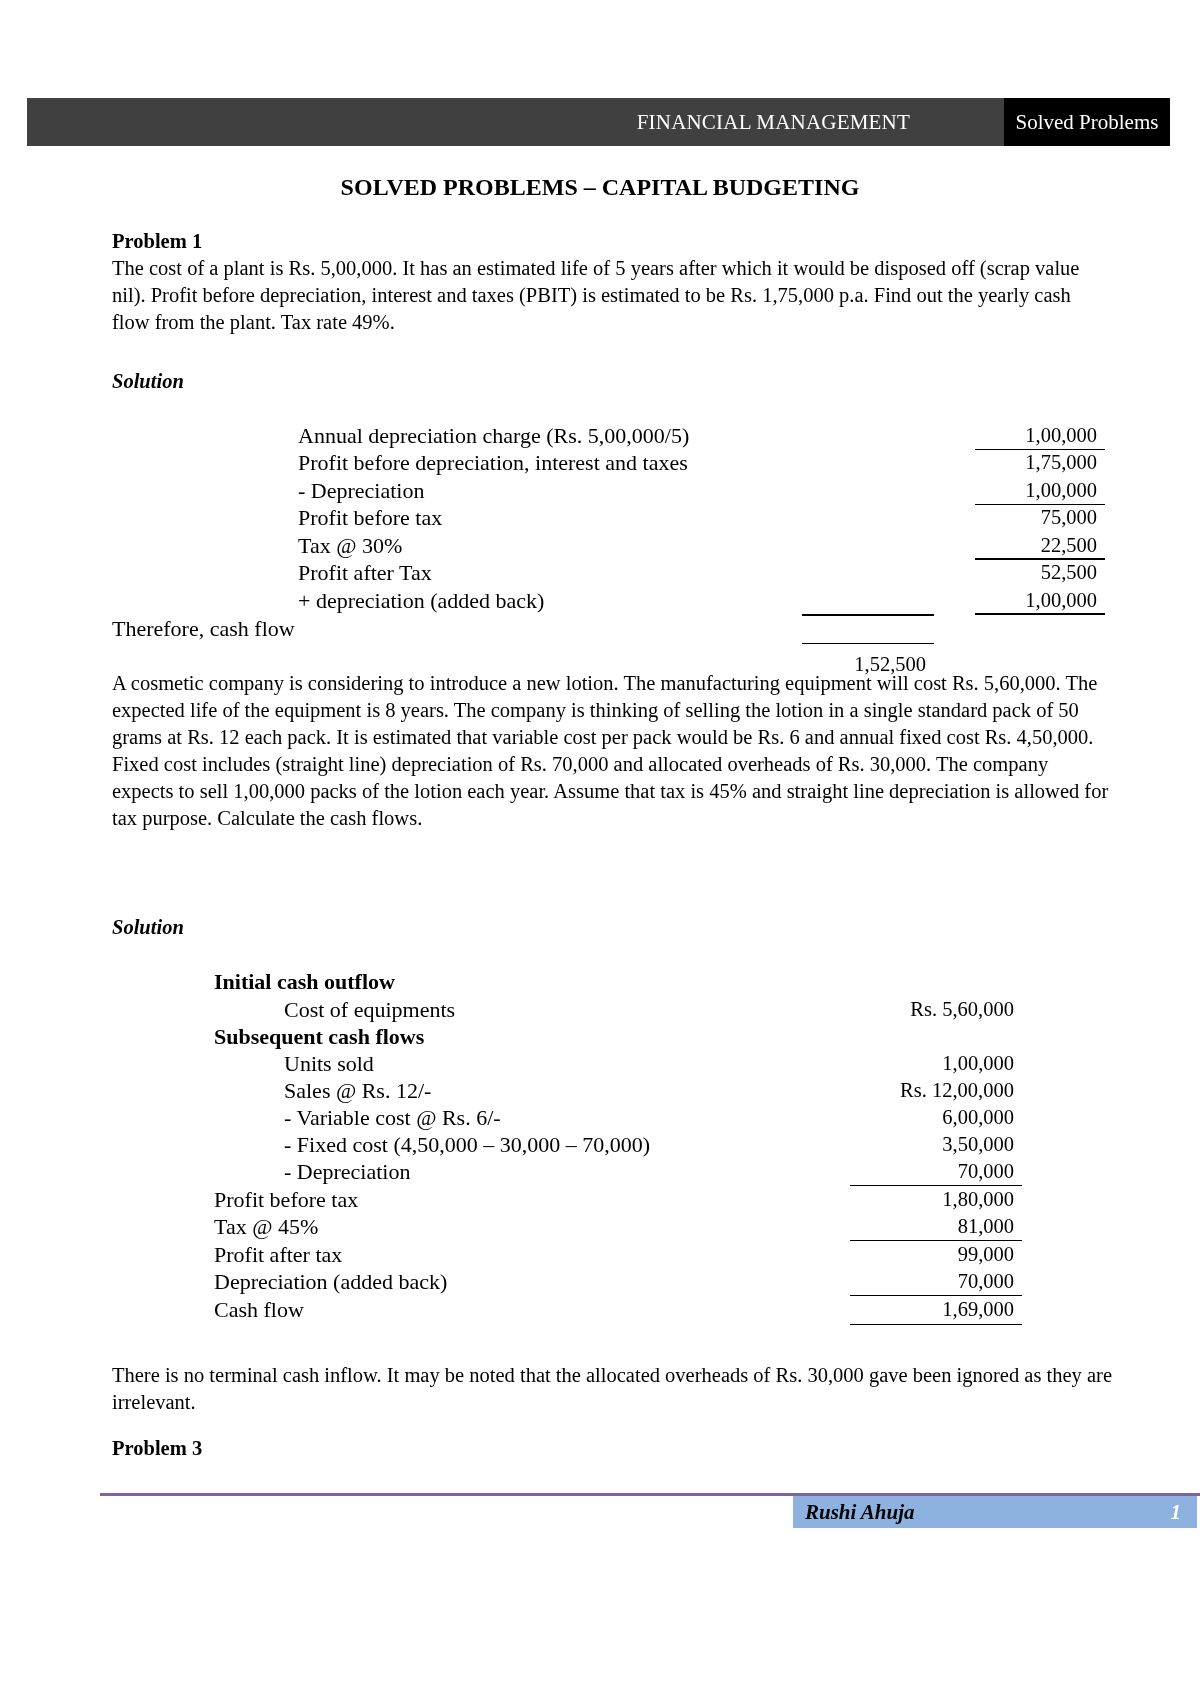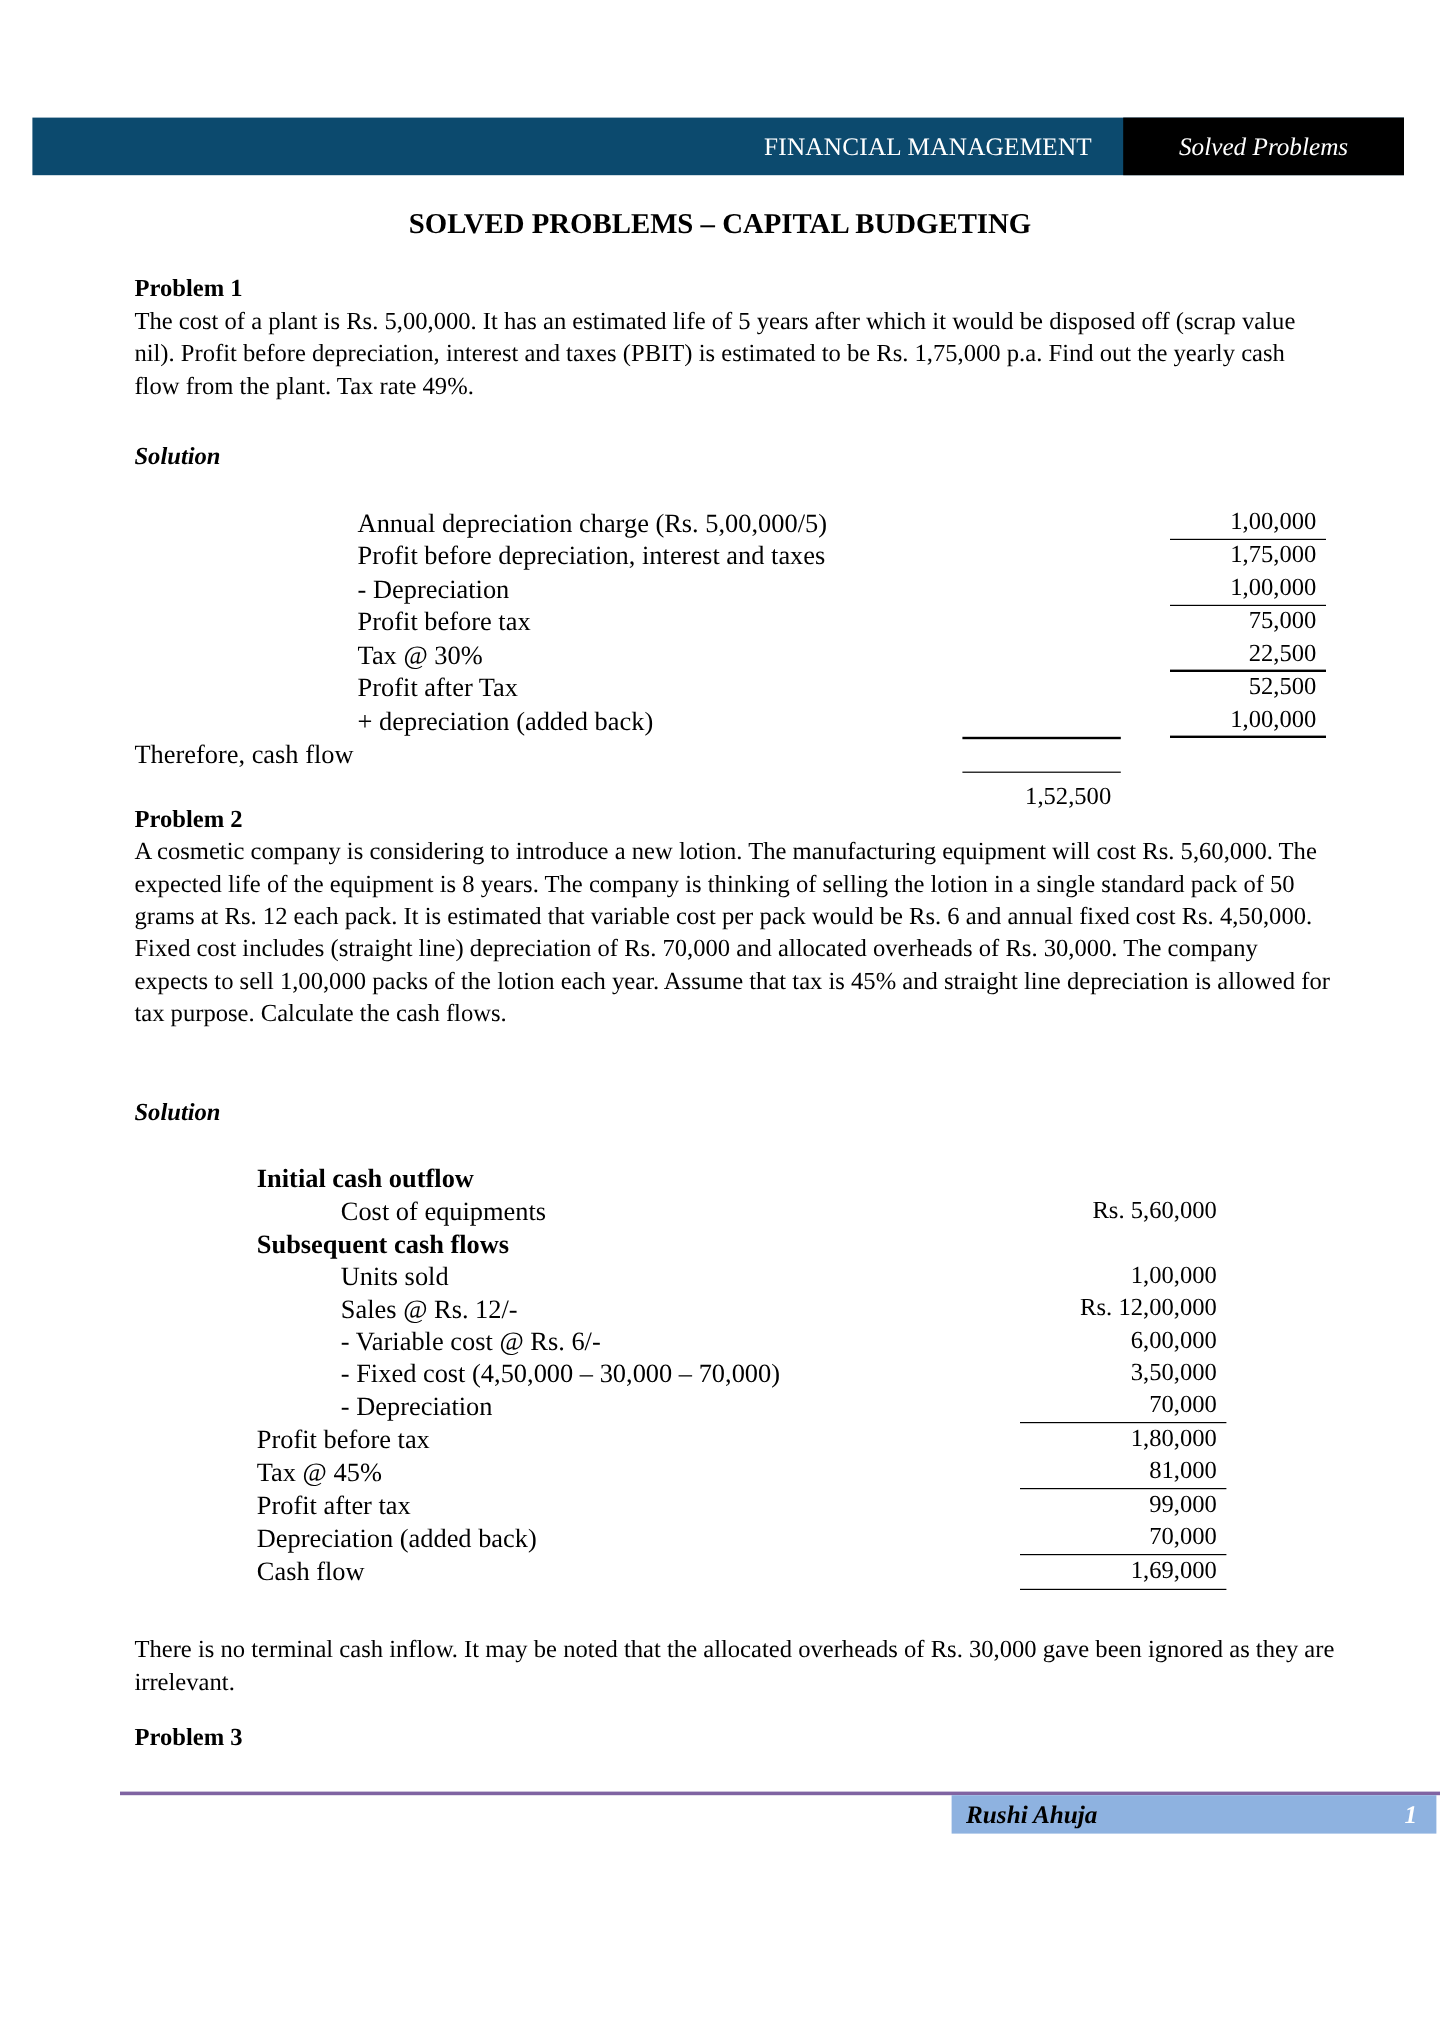--- a/index.html
+++ b/index.html
@@ -1,24 +1,24 @@
 <!DOCTYPE html>
 <html><head>
 <meta charset="utf-8">
 <style>
   html, body { margin: 0; padding: 0; background: #ffffff; }
   body { width: 1200px; height: 1698px; position: relative; overflow: hidden;
          font-family: "Liberation Serif", "DejaVu Serif", serif; color: #000; }
 
   .header-bar { position: absolute; left: 27px; top: 98px; width: 1143px; height: 48px;
-                background: #0c4a6e; }
+                background: #404040; }
   .header-title { position: absolute; right: 260px; top: 0; height: 48px; line-height: 48px;
                   color: #ffffff; font-size: 21px; letter-spacing: 0.2px; }
-  .header-tag { position: absolute; right: 0; top: 0; width: 234px; height: 48px; line-height: 48px;
-                background: #000; color: #fff; font-size: 21px; text-align: center; font-style: italic; }
+  .header-tag { position: absolute; right: 0; top: 0; width: 166px; height: 48px; line-height: 48px;
+                background: #000; color: #fff; font-size: 21px; text-align: center; }
 
   .doc-title { position: absolute; left: 0; width: 1200px; top: 174px; text-align: center;
                font-size: 24px; font-weight: bold; }
 
   .block { position: absolute; left: 112px; width: 1000px; font-size: 20.5px; line-height: 27px; }
   .heading { font-weight: bold; }
   .solution { font-weight: bold; font-style: italic; }
 
   .row { position: absolute; font-size: 22px; height: 27px; line-height: 27px; white-space: nowrap; }
   .num { position: absolute; text-align: right; font-size: 20.5px; height: 27px; line-height: 27px; white-space: nowrap; }
@@ -74,21 +74,20 @@
   <div class="num" style="left:975px; width:122px; top:587px;">1,00,000</div>
   <div class="rule thick" style="left:975px; width:130px; top:613px;"></div>
 
   <div class="rule thick" style="left:802px; width:132px; top:614px;"></div>
   <div class="row" style="left:112px; top:615px;">Therefore, cash flow</div>
   <div class="num" style="left:802px; width:124px; top:615px;margin-top:36px;">1,52,500</div>
   <div class="rule" style="left:802px; width:132px; top:643px;"></div>
 </div>
 
 <div class="block" style="top:670px;">
-  <div class="heading">Problem 2</div>
   <div>A cosmetic company is considering to introduce a new lotion. The manufacturing equipment will cost Rs. 5,60,000. The expected life of the equipment is 8 years. The company is thinking of selling the lotion in a single standard pack of 50 grams at Rs. 12 each pack. It is estimated that variable cost per pack would be Rs. 6 and annual fixed cost Rs. 4,50,000. Fixed cost includes (straight line) depreciation of Rs. 70,000 and allocated overheads of Rs. 30,000. The company expects to sell 1,00,000 packs of the lotion each year. Assume that tax is 45% and straight line depreciation is allowed for tax purpose. Calculate the cash flows.</div>
 </div>
 <div class="block solution" style="top:914px;">Solution</div>
 
 <div>
   <div class="row heading" style="left:214px; top:968px;">Initial cash outflow</div>
   <div class="row" style="left:284px; top:996px;">Cost of equipments</div>
   <div class="num" style="left:850px; width:164px; top:996px;">Rs. 5,60,000</div>
 
   <div class="row heading" style="left:214px; top:1023px;">Subsequent cash flows</div>

